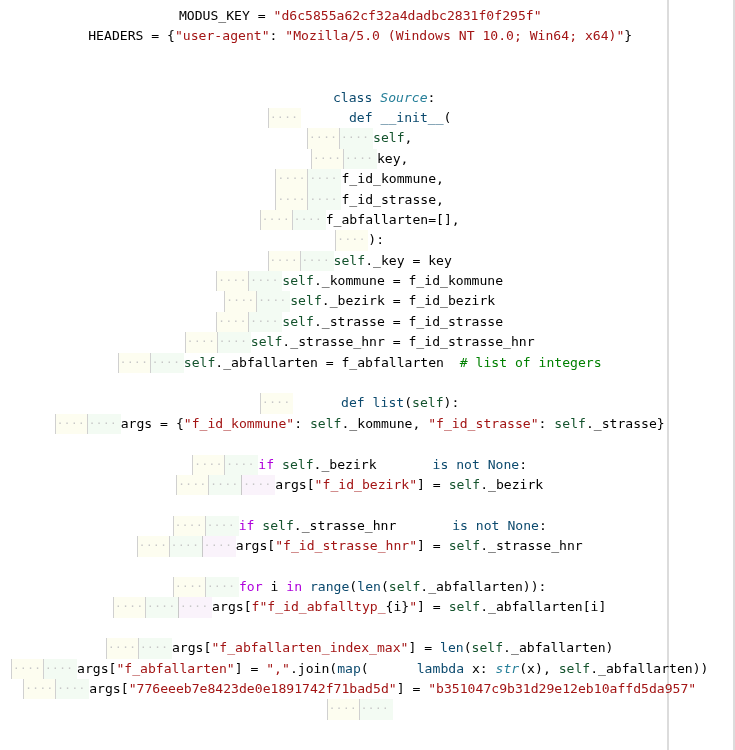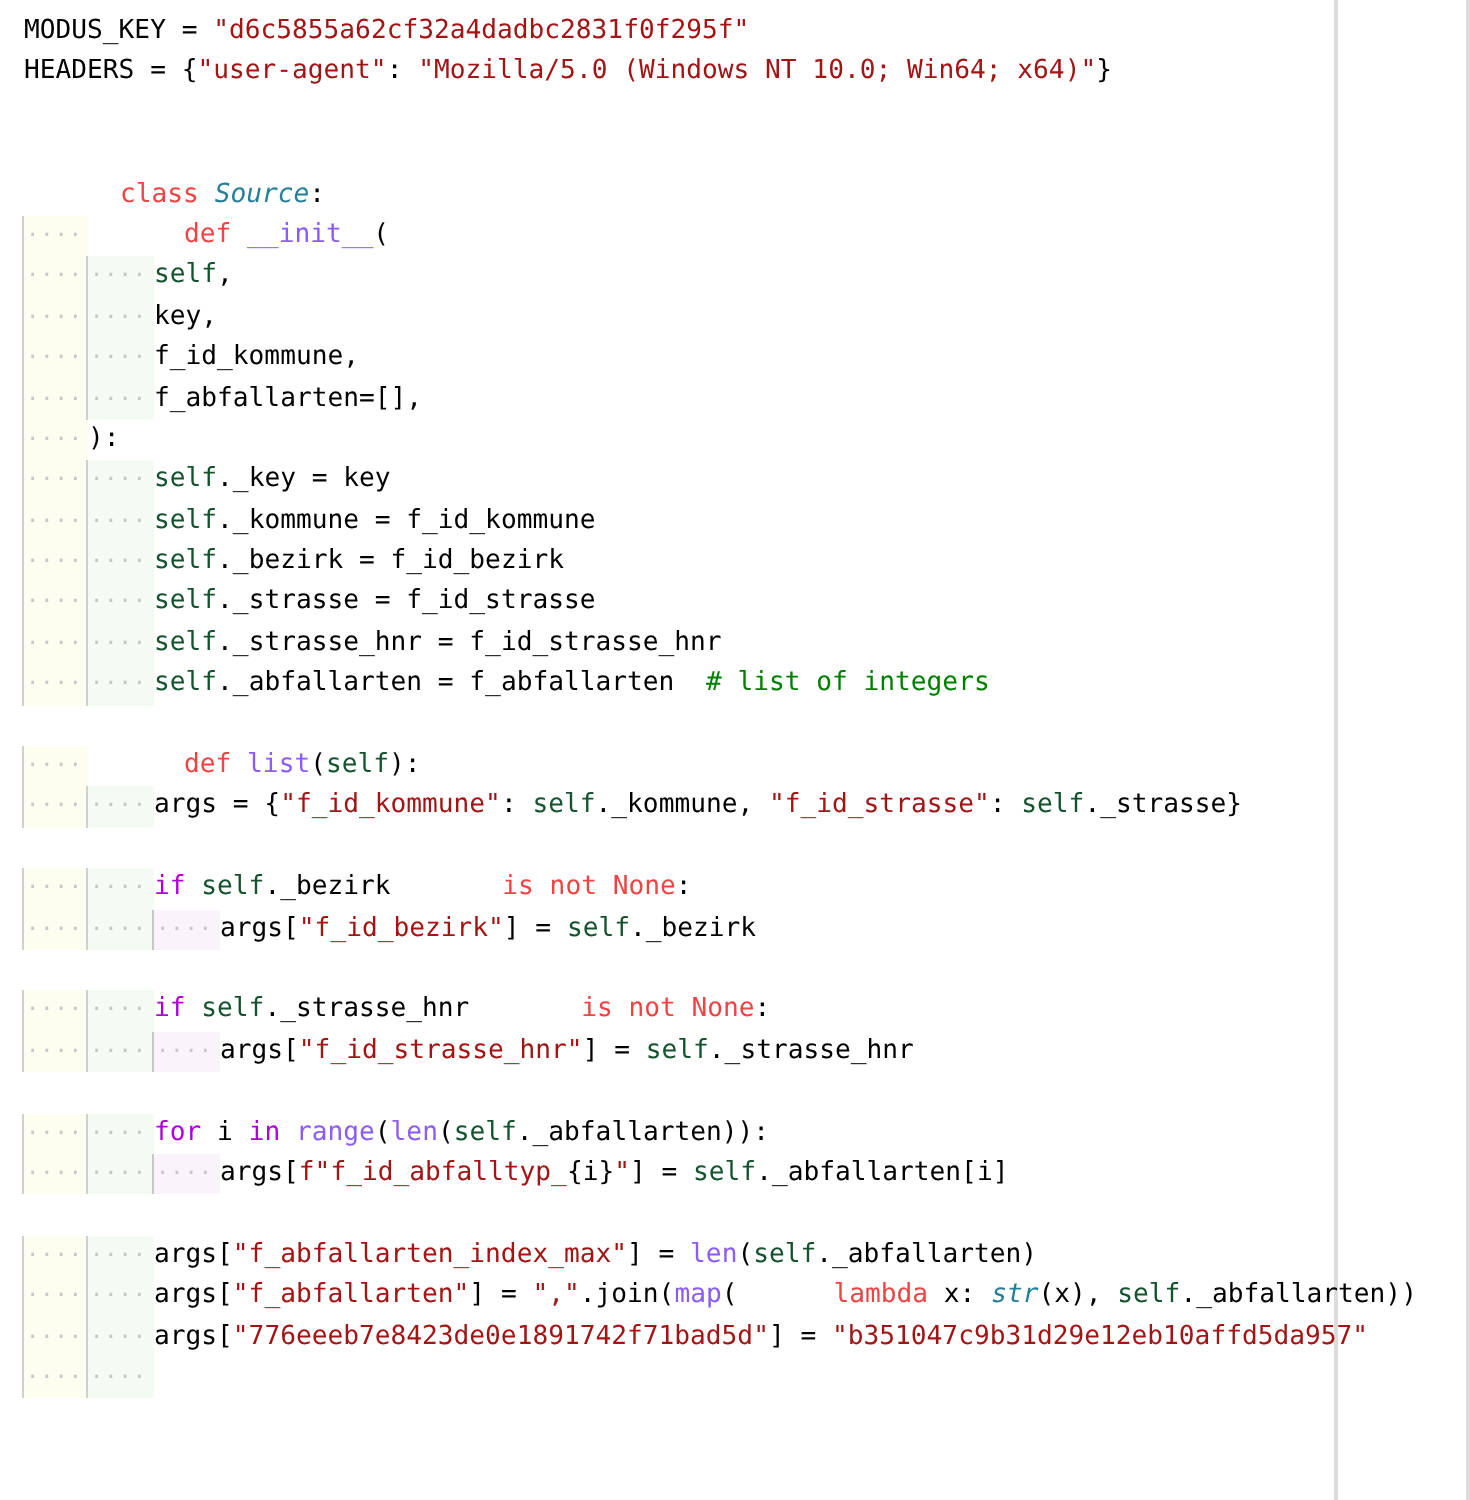--- a/index.html
+++ b/index.html
@@ -4,50 +4,51 @@
 <style>
   html, body { margin:0; padding:0; background:#ffffff; }
   body { width:735px; height:750px; overflow:hidden; position:relative; }
   #editor {
     position:absolute; left:0; top:0; width:735px; height:750px;
     font-family:"DejaVu Sans Mono","Liberation Mono",monospace;
     font-size:13.1px; color:#000000;
   }
   .ruler { position:absolute; top:0; bottom:0; width:2px; background:#dcdcdc; }
   .code-lines { position:absolute; left:12px; top:6px; }
-  .line { height:20.4px; line-height:20.4px; white-space:pre; position:relative; }
+  .line { height:20.4px; line-height:20.4px; white-space:pre; position:relative;text-align:center; }
   .ind { display:inline-block; width:32px; height:20.4px; vertical-align:top; position:relative; }
   .ind::before { content:"\00B7\00B7\00B7\00B7"; position:absolute; left:1px; top:0; color:#c7c7c7; letter-spacing:0.5px; font-size:11px; }
   .ind.l1 { background:#fdfdf0; border-left:1px solid #d0d0d0; margin-left:-1px; }
   .ind.l2 { background:#f3fbf3; border-left:1px solid #d0d0d0; margin-left:-1px; width:33px; }
   .ind.l3 { background:#faf3fb; border-left:1px solid #c8c8c8; margin-left:-1px; width:33px; }
-  .kw { color:#ef4444;margin-left:48px; }
+  .kw { color:#0c4a6e;margin-left:48px; }
   .kw2 { color:#af00db; }
   .cls { color:#267f99;font-style:italic; }
-  .fn { color:#8b5cf6; }
+  .fn { color:#0c4a6e; }
   .str { color:#a31515; }
   .cmt { color:#008000; }
   .self { color:#14532d; }
 </style>
 </head>
 <body>
 
 <div id="editor">
   <div class="ruler" style="left:667px"></div>
   <div class="ruler" style="left:733px"></div>
   <div class="code-lines" id="code-lines">
       <div class="line"><span>MODUS_KEY = </span><span class="str">"d6c5855a62cf32a4dadbc2831f0f295f"</span></div>
       <div class="line"><span>HEADERS = {</span><span class="str">"user-agent"</span><span>: </span><span class="str">"Mozilla/5.0 (Windows NT 10.0; Win64; x64)"</span><span>}</span></div>
       <div class="line"></div>
       <div class="line"></div>
       <div class="line"><span class="kw">class </span><span class="cls">Source</span><span>:</span></div>
       <div class="line"><span class="ind l1"></span><span class="kw">def </span><span class="fn">__init__</span><span>(</span></div>
       <div class="line"><span class="ind l1"></span><span class="ind l2"></span><span class="self">self</span><span>,</span></div>
       <div class="line"><span class="ind l1"></span><span class="ind l2"></span><span>key,</span></div>
       <div class="line"><span class="ind l1"></span><span class="ind l2"></span><span>f_id_kommune,</span></div>
+      <div class="line"><span class="ind l1"></span><span class="ind l2"></span><span>f_id_strasse,</span></div>
       <div class="line"><span class="ind l1"></span><span class="ind l2"></span><span>f_abfallarten=[],</span></div>
       <div class="line"><span class="ind l1"></span><span>):</span></div>
       <div class="line"><span class="ind l1"></span><span class="ind l2"></span><span class="self">self</span><span>._key = key</span></div>
       <div class="line"><span class="ind l1"></span><span class="ind l2"></span><span class="self">self</span><span>._kommune = f_id_kommune</span></div>
       <div class="line"><span class="ind l1"></span><span class="ind l2"></span><span class="self">self</span><span>._bezirk = f_id_bezirk</span></div>
       <div class="line"><span class="ind l1"></span><span class="ind l2"></span><span class="self">self</span><span>._strasse = f_id_strasse</span></div>
       <div class="line"><span class="ind l1"></span><span class="ind l2"></span><span class="self">self</span><span>._strasse_hnr = f_id_strasse_hnr</span></div>
       <div class="line"><span class="ind l1"></span><span class="ind l2"></span><span class="self">self</span><span>._abfallarten = f_abfallarten  </span><span class="cmt"># list of integers</span></div>
       <div class="line"></div>
       <div class="line"><span class="ind l1"></span><span class="kw">def </span><span class="fn">list</span><span>(</span><span class="self">self</span><span>):</span></div>

